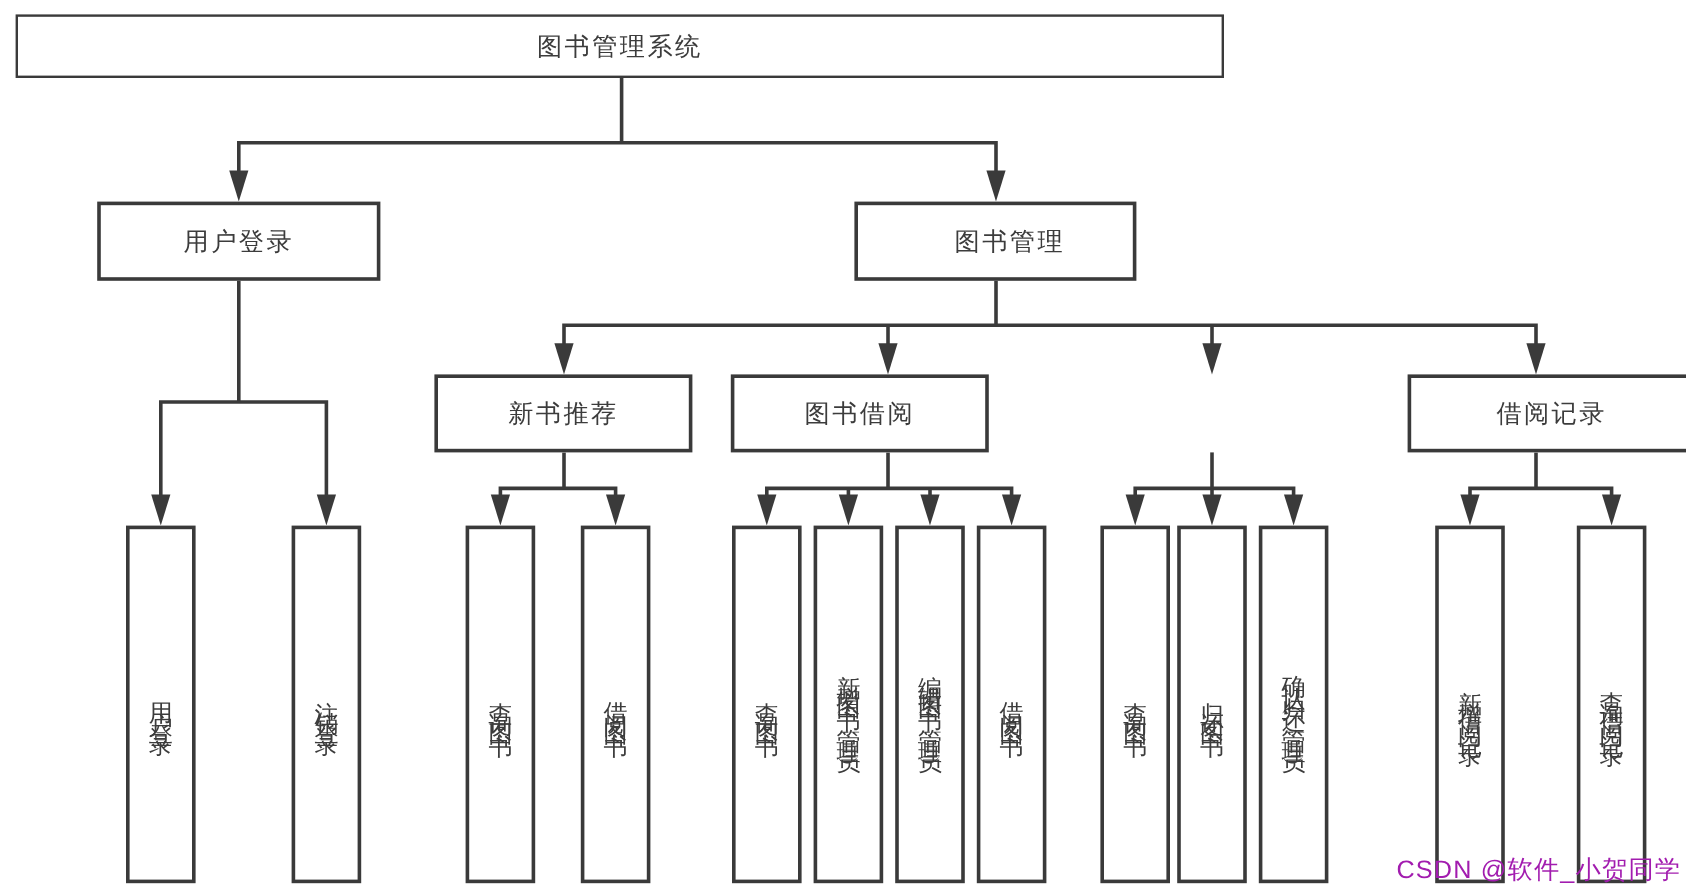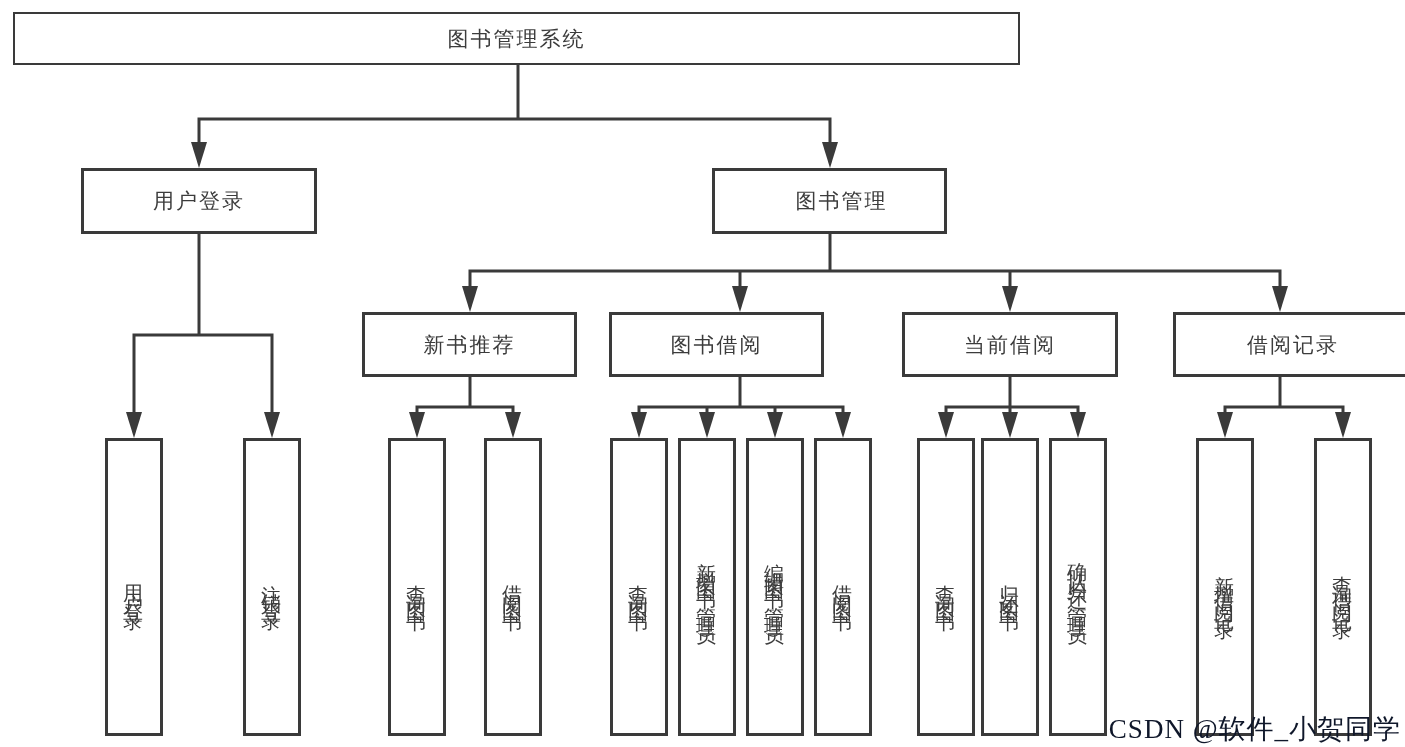--- a/index.html
+++ b/index.html
@@ -1,21 +1,21 @@
 <!DOCTYPE html>
 <html><head>
 <meta charset="utf-8">
 <style>
   html, body { margin: 0; padding: 0; background: #ffffff; }
   .canvas {
     position: relative;
     width: 1405px;
     height: 747px;
     background: #ffffff;
-    font-family: Liberation Serif, serif;
+    font-family: Liberation Sans, sans-serif;
     color: #3c3c3c;
     overflow: hidden;
   }
   .connectors {
     position: absolute;
     left: 0; top: 0;
     width: 1405px; height: 747px;
     z-index: 1;
   }
   .node {
@@ -44,22 +44,22 @@
     writing-mode: vertical-rl;
     text-orientation: mixed;
     font-size: 20px;
     letter-spacing: 9px;
     white-space: normal;
   }
   .watermark {
     position: absolute;
     right: 4px; top: 711px;
     z-index: 5;
-    font-size: 27px;
-    color: #0f172a;
+    font-size: 21px;
+    color: #a21caf;
     letter-spacing: 1px;
     white-space: nowrap;
   }
 </style>
 </head>
 <body>
 
 <div class="canvas">
 
   <svg class="connectors" viewBox="0 0 1405 747" xmlns="http://www.w3.org/2000/svg">
@@ -117,21 +117,20 @@
     </g>
   </svg>
 
   <div class="node root">图书管理系统</div>
 
   <div class="node l2" style="left:81px; width:236px;">用户登录</div>
   <div class="node l2" style="left:712px; width:235px;padding-left:24px;">图书管理</div>
 
   <div class="node l3" style="left:362px; width:215px;">新书推荐</div>
   <div class="node l3" style="left:609px; width:215px;">图书借阅</div>
-  <div class="node l3" style="left:902px; width:216px;">当前借阅</div>
   <div class="node l3" style="left:1173px; width:240px;">借阅记录</div>
 
   <div class="node leaf" style="left:105px;">用户登录</div>
   <div class="node leaf" style="left:243px;">注销登录</div>
 
   <div class="node leaf" style="left:388px;">查询图书</div>
   <div class="node leaf" style="left:484px;">借阅图书</div>
 
   <div class="node leaf" style="left:610px;">查询图书</div>
   <div class="node leaf" style="left:678px;">新增图书（管理员）</div>

